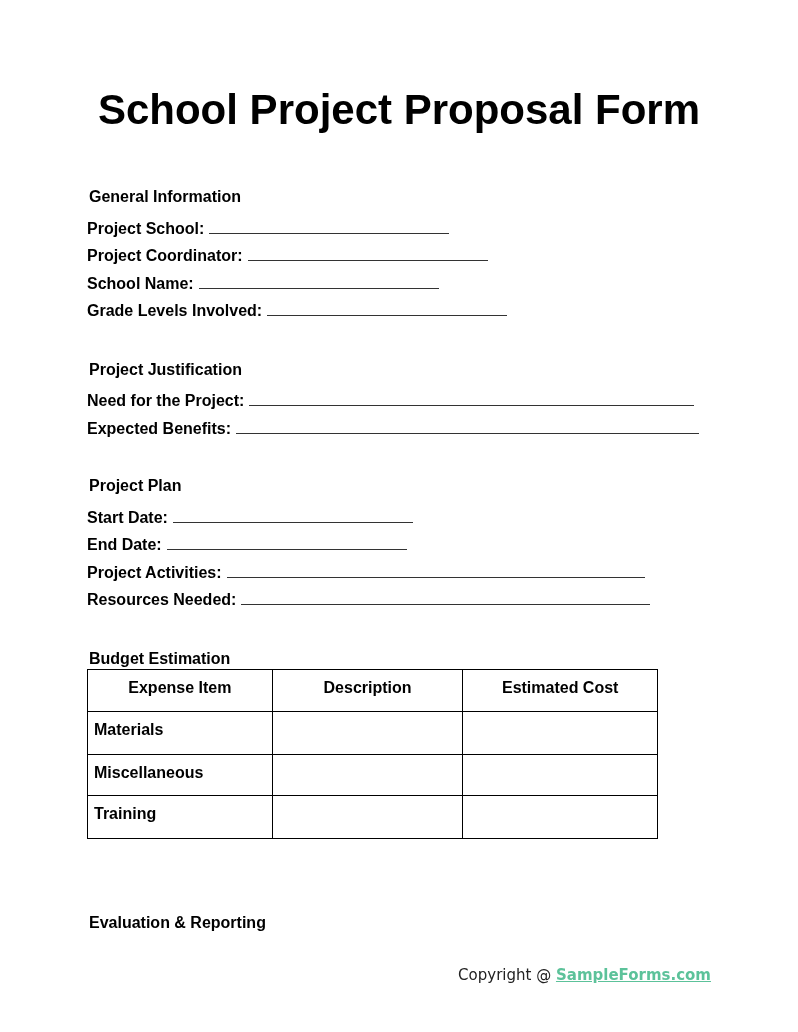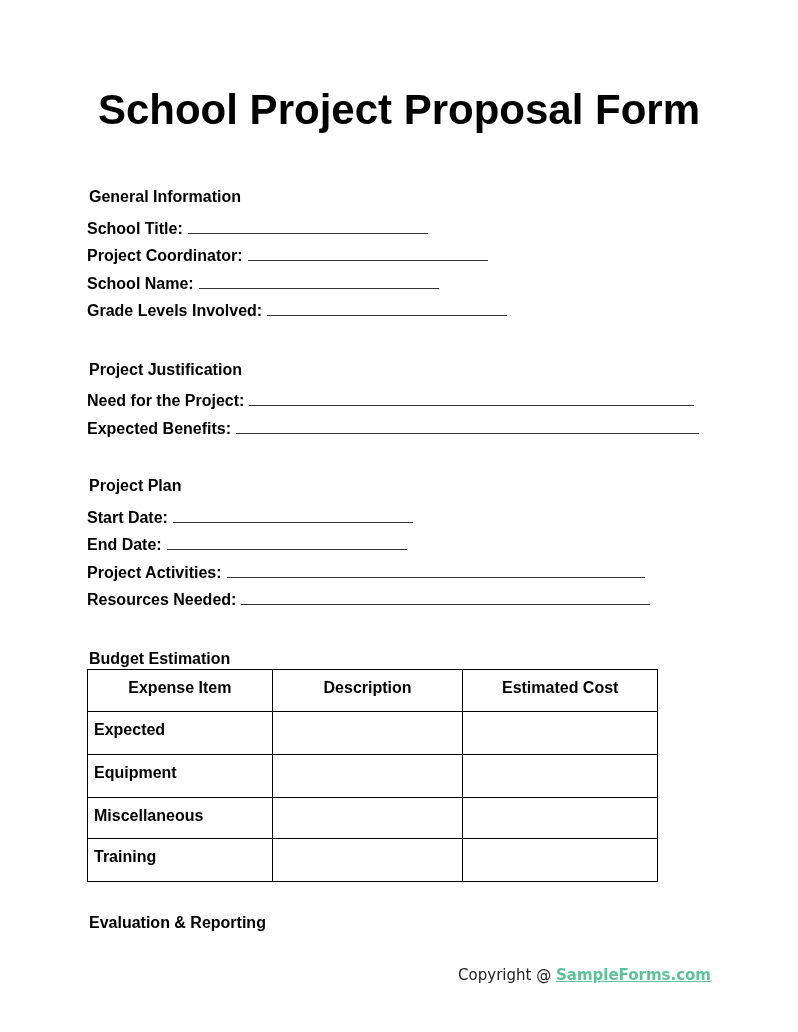--- a/index.html
+++ b/index.html
@@ -19,21 +19,21 @@
   .footer a { color: #5cc29a; font-weight: bold; text-decoration: underline; }
 </style>
 </head>
 <body>
 
 <h1 class="title">School Project Proposal Form</h1>
 
 <h2 class="section" style="top:175px">General Information</h2>
 
 <div class="field" style="top:219px">
-  <span>School Title:</span><span class="blank" style="width:240px"></span>
+  <span>Project School:</span><span class="blank" style="width:240px"></span>
 </div>
 <div class="field" style="top:246px">
   <span>Project Coordinator:</span><span class="blank" style="width:240px"></span>
 </div>
 <div class="field" style="top:274px">
   <span>School Name:</span><span class="blank" style="width:240px"></span>
 </div>
 <div class="field" style="top:301px">
   <span>Grade Levels Involved:</span><span class="blank" style="width:240px"></span>
 </div>
@@ -72,26 +72,21 @@
     </colgroup>
   <thead>
     <tr>
       <th>Expense Item</th>
       <th>Description</th>
       <th>Estimated Cost</th>
     </tr>
   </thead>
   <tbody>
     <tr>
-      <td>Expected</td>
-      <td></td>
-      <td></td>
-    </tr>
-    <tr>
-      <td>Equipment</td>
+      <td>Materials</td>
       <td></td>
       <td></td>
     </tr>
     <tr>
       <td style="height:41px">Miscellaneous</td>
       <td style="height:41px"></td>
       <td style="height:41px"></td>
     </tr>
     <tr>
       <td>Training</td>

